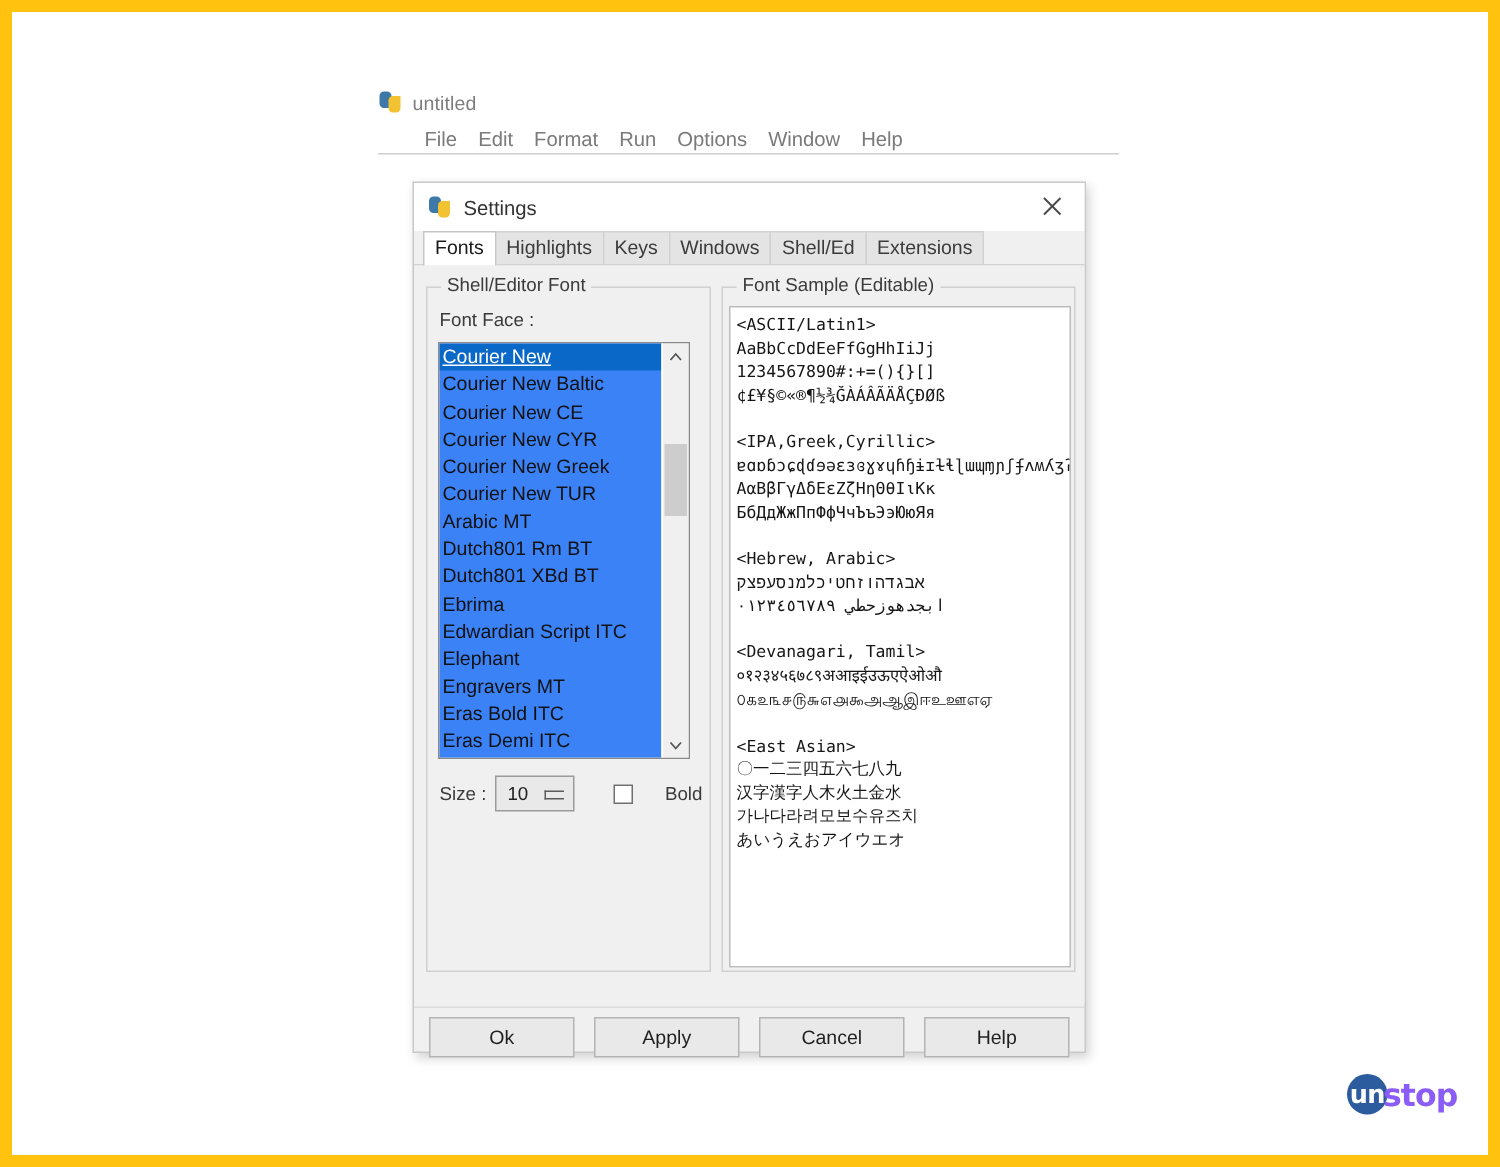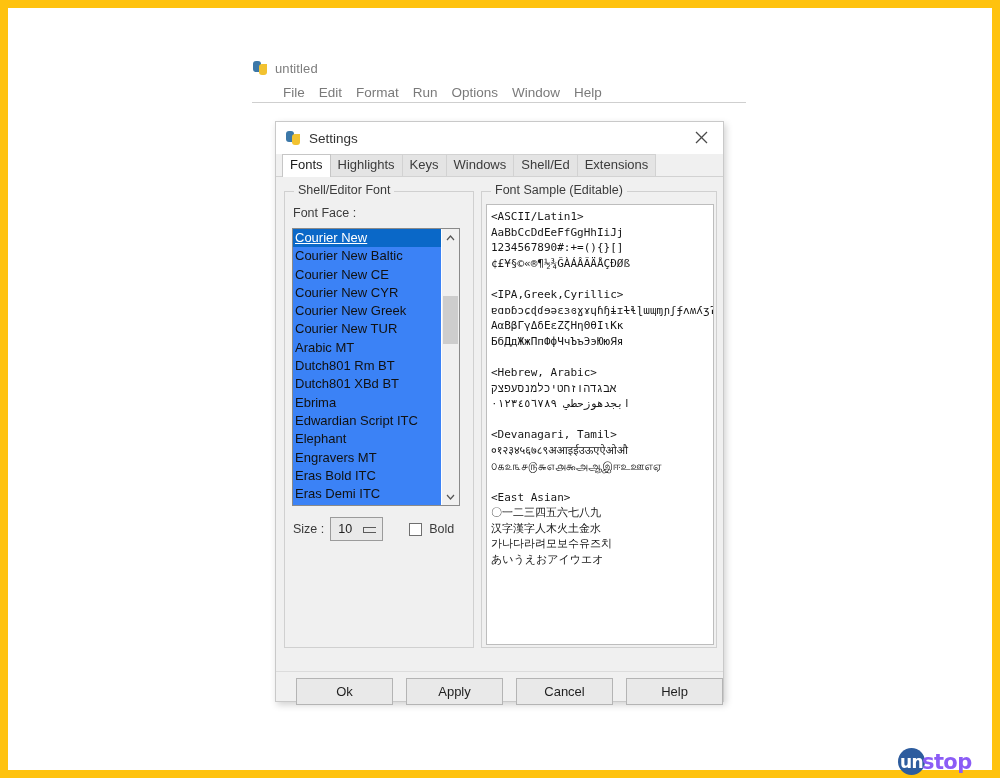--- a/index.html
+++ b/index.html
@@ -332,21 +332,21 @@
   }
   #bold-box {
     width: 13px; height: 13px;
     border: 1px solid #6f6f6f;
     background: #ffffff;
     box-sizing: border-box;
   }
   #bold-label {
     font-size: 12.5px;
     color: #3b3b3b;
-    margin-left: 7px;
+    margin-left: 21px;
   }
 
   
   #sample-area {
     position: absolute;
     left: 4px;
     top: 12px;
     width: 228px;
     height: 441px;
     background: #ffffff;
@@ -370,21 +370,21 @@
     height: 1px;
     background: #dcdcdc;
   }
   #dlg-buttons {
     position: absolute;
     left: 0;
     top: 556px;
     width: 100%;
     height: 32px;
     display: flex;
-    justify-content: flex-end;
+    justify-content: center;
     gap: 13px;
   }
   .dlg-btn {
     width: 97px;
     height: 27px;
     background: #e9e9e9;
     border: 1px solid #b4b4b4;
     box-sizing: border-box;
     font-size: 13px;
     color: #1f1f1f;
@@ -395,21 +395,20 @@
     cursor: default;
   }
 
   
   #unstop-logo {
     position: absolute;
     left: 898px;
     top: 716px;
     display: flex;
     align-items: center;
-    margin-top: 32px;
   }
   #unstop-badge {
     width: 27px; height: 27px;
     border-radius: 50%;
     background: #2D5C9E;
     color: #ffffff;
     font-size: 17px;
     font-weight: bold;
     display: flex;
     align-items: center;

